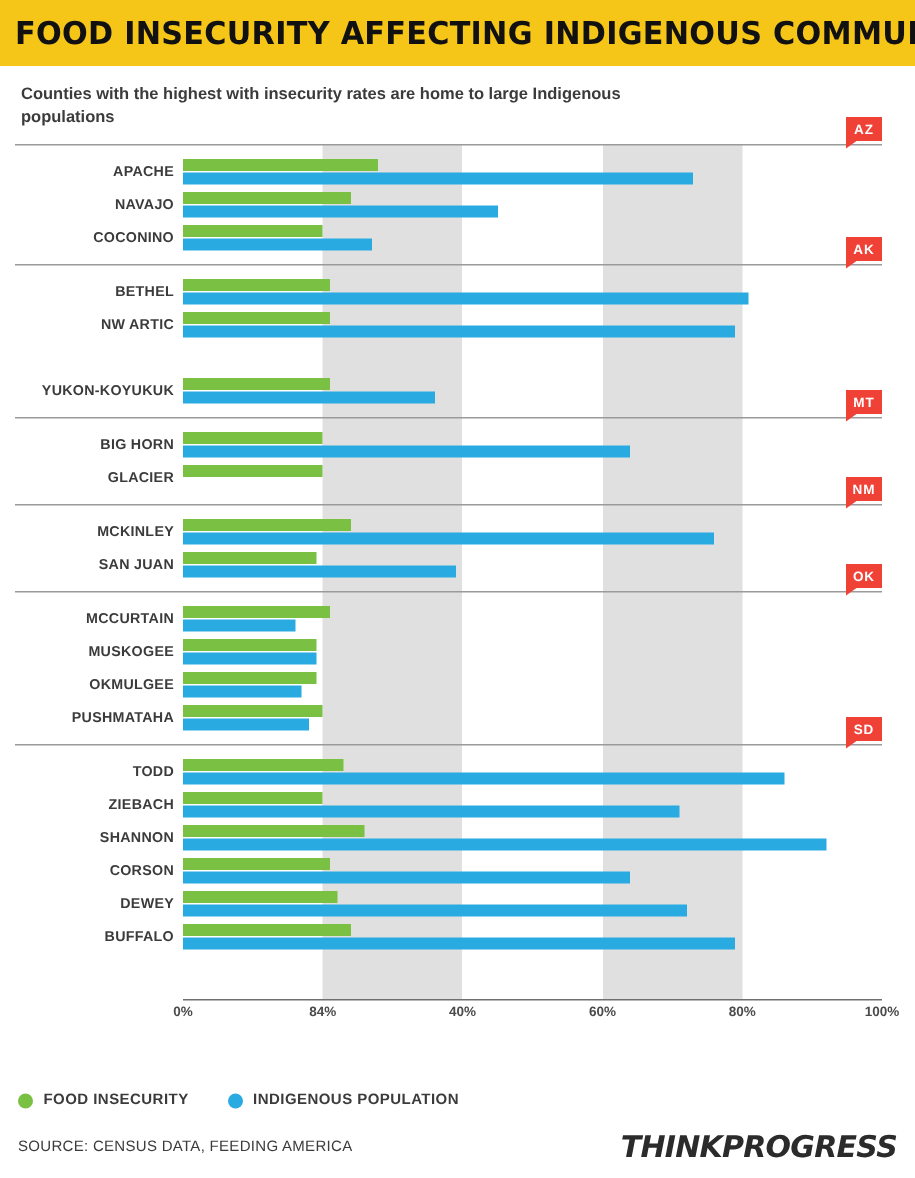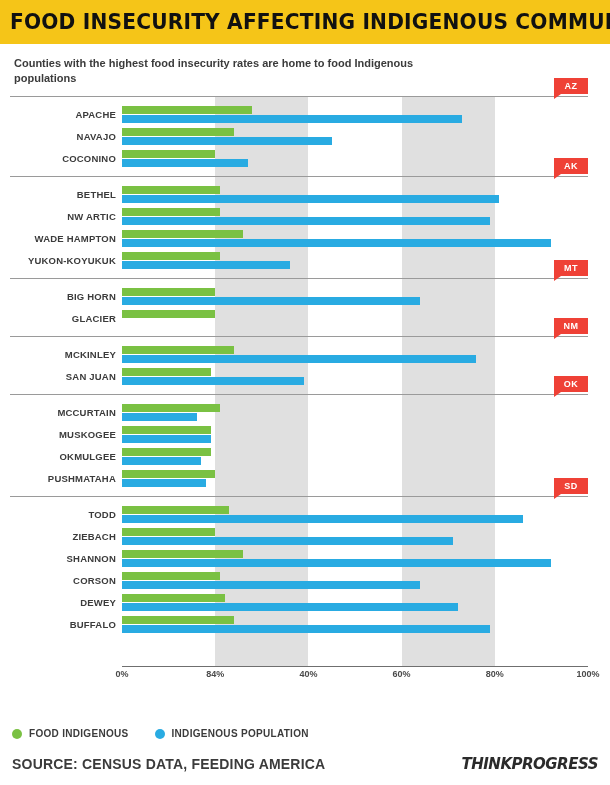--- a/index.html
+++ b/index.html
@@ -111,21 +111,21 @@
 
   
   .state-tag {
     position: absolute;
     background: #ef4136;
     color: #ffffff;
     font-size: 9px;
     font-weight: bold;
     letter-spacing: 0.6px;
     padding: 3px 0 3px 0;
-    width: 34px;
+    width: 24px;
     text-align: center;
     right: 0;
     z-index: 5;
   }
   .state-tag::after {
     content: "";
     position: absolute;
     left: 0;
     bottom: -5px;
     width: 0;
@@ -188,44 +188,44 @@
     position: absolute;
     left: 0; right: 0; bottom: 0;
     height: 34px;
     display: flex;
     align-items: center;
     justify-content: space-between;
     padding: 0 12px 8px 12px;
     box-sizing: border-box;
   }
   .source {
-    font-size: 14px;
-    font-weight: bold;
+    font-size: 10px;
+    font-weight: normal;
     color: #3b3b3b;
     letter-spacing: 0.2px;
   }
   .logo {
     font-family: "DejaVu Sans", sans-serif;
-    font-size: 15px;
+    font-size: 20px;
     font-weight: bold;
     font-style: italic;
     color: #2b2b2b;
     letter-spacing: -0.5px;
   }
 </style>
 </head>
 <body>
 
 <div class="page">
 
   <div class="header-bar">
     <div class="header-title">FOOD INSECURITY AFFECTING INDIGENOUS COMMUNITIES:</div>
   </div>
 
-  <div class="subtitle">Counties with the highest food insecurity rates are home to food Indigenous populations</div>
+  <div class="subtitle">Counties with the highest with insecurity rates are home to large Indigenous populations</div>
 
   <div class="chart-wrap">
     <div class="plot">
       <div class="plot-inner" id="bands">
           <div class="band" style="left: 20%; width: 20%;"></div>
           <div class="band" style="left: 60%; width: 20%;"></div>
         </div>
       <div class="plot-inner" id="rows-container">
           <div class="group-sep" style="top: 0px;"></div>
           <div class="state-tag" style="top: -18px;">AZ</div>
@@ -249,25 +249,20 @@
           <div class="row" style="position: absolute; left: 0px; right: 0px; top: 88px;">
             <div class="row-label">BETHEL</div>
             <div class="bar green" style="width: 21%;"></div>
             <div class="bar blue" style="width: 81%;"></div>
           </div>
           <div class="row" style="position: absolute; left: 0px; right: 0px; top: 110px;">
             <div class="row-label">NW ARTIC</div>
             <div class="bar green" style="width: 21%;"></div>
             <div class="bar blue" style="width: 79%;"></div>
           </div>
-          <div class="row" style="position: absolute; left: 0px; right: 0px; top: 132px;">
-            <div class="row-label">WADE HAMPTON</div>
-            <div class="bar green" style="width: 26%;"></div>
-            <div class="bar blue" style="width: 92%;"></div>
-          </div>
           <div class="row" style="position: absolute; left: 0px; right: 0px; top: 154px;">
             <div class="row-label">YUKON-KOYUKUK</div>
             <div class="bar green" style="width: 21%;"></div>
             <div class="bar blue" style="width: 36%;"></div>
           </div>
           <div class="group-sep" style="top: 182px;"></div>
           <div class="state-tag" style="top: 164px; margin-left: 28px;">MT</div>
           <div class="row" style="position: absolute; left: 0px; right: 0px; top: 190px;">
             <div class="row-label">BIG HORN</div>
             <div class="bar green" style="width: 20%;"></div>
@@ -355,21 +350,21 @@
           <div class="tick" style="left: 60%;">60%</div>
           <div class="tick" style="left: 80%;">80%</div>
           <div class="tick" style="left: 100%;">100%</div>
         </div>
     </div>
   </div>
 
   <div class="legend">
     <div class="legend-item">
       <span class="dot green"></span>
-      <span>FOOD INDIGENOUS</span>
+      <span>FOOD INSECURITY</span>
     </div>
     <div class="legend-item">
       <span class="dot blue"></span>
       <span>INDIGENOUS POPULATION</span>
     </div>
   </div>
 
   <div class="footer">
     <div class="source">SOURCE: CENSUS DATA, FEEDING AMERICA</div>
     <div class="logo">THINKPROGRESS</div>

